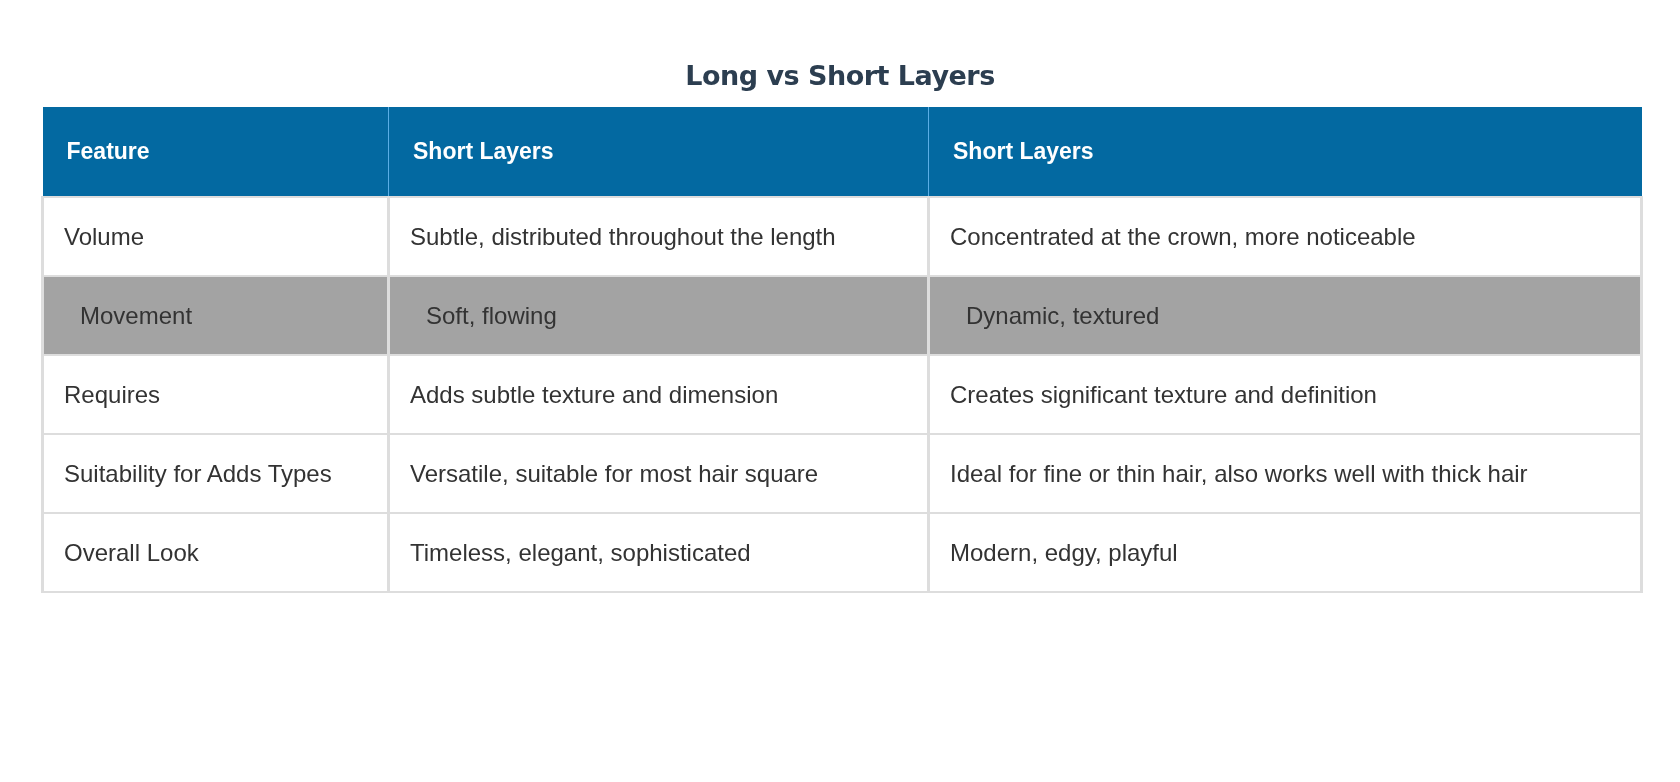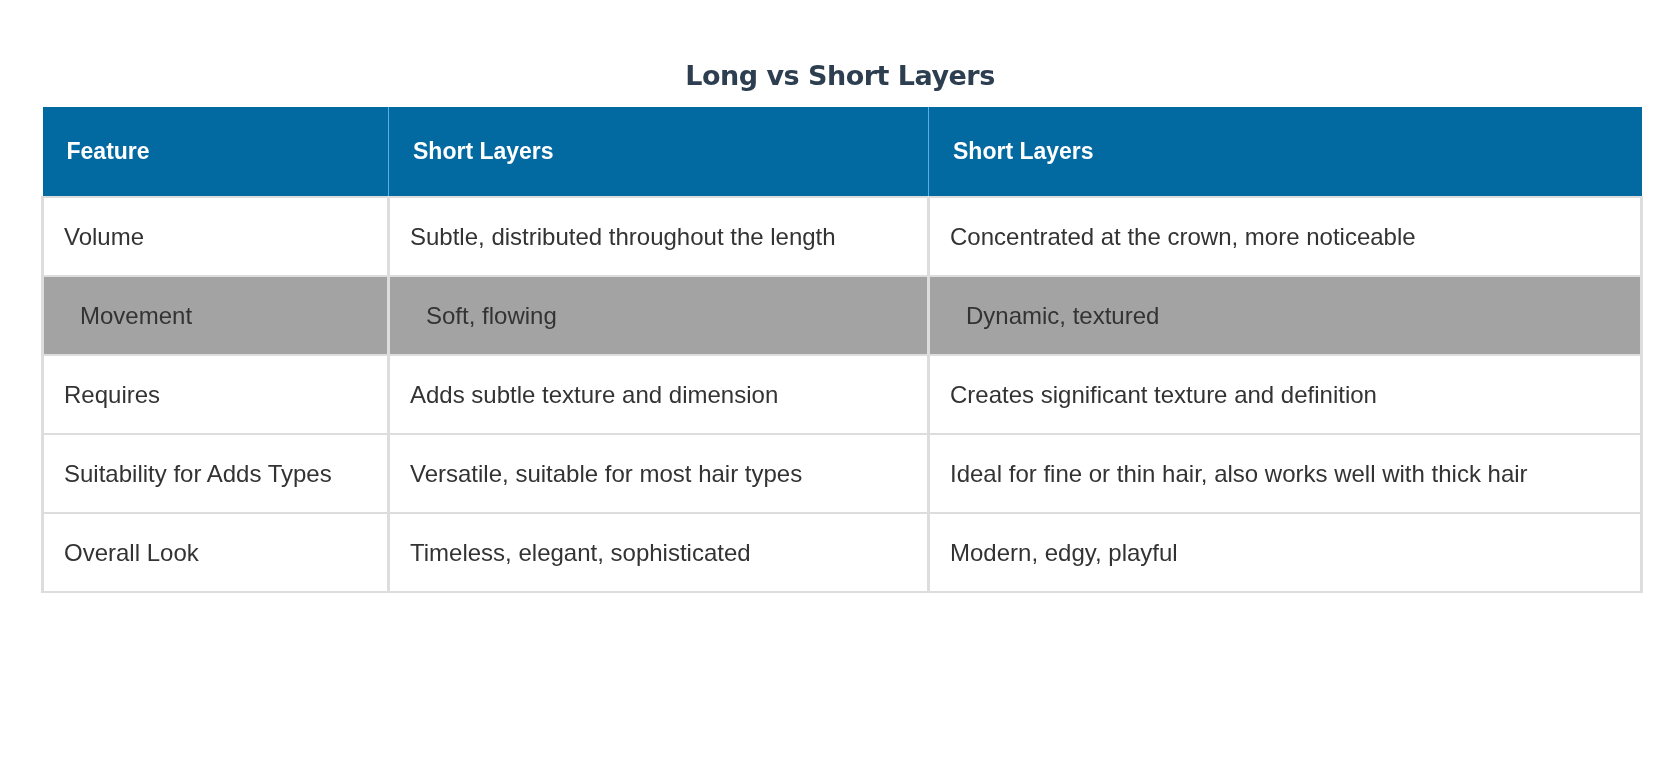--- a/index.html
+++ b/index.html
@@ -98,21 +98,21 @@
       <td>Soft, flowing</td>
       <td>Dynamic, textured</td>
     </tr>
     <tr>
       <td>Requires</td>
       <td>Adds subtle texture and dimension</td>
       <td>Creates significant texture and definition</td>
     </tr>
     <tr>
       <td>Suitability for Adds Types</td>
-      <td>Versatile, suitable for most hair types</td>
+      <td>Versatile, suitable for most hair square</td>
       <td>Ideal for fine or thin hair, also works well with thick hair</td>
     </tr>
     <tr>
       <td>Overall Look</td>
       <td>Timeless, elegant, sophisticated</td>
       <td>Modern, edgy, playful</td>
     </tr>
   </tbody>
 </table>
 

